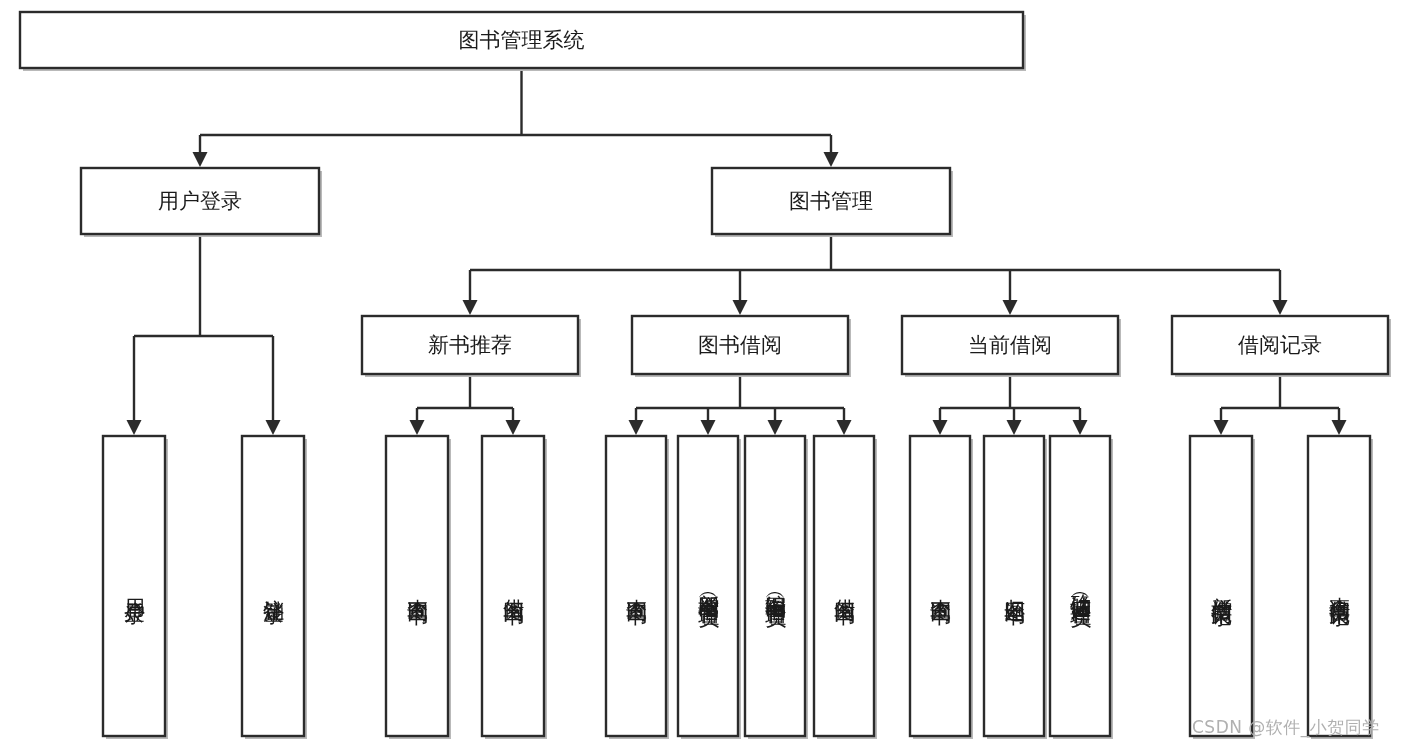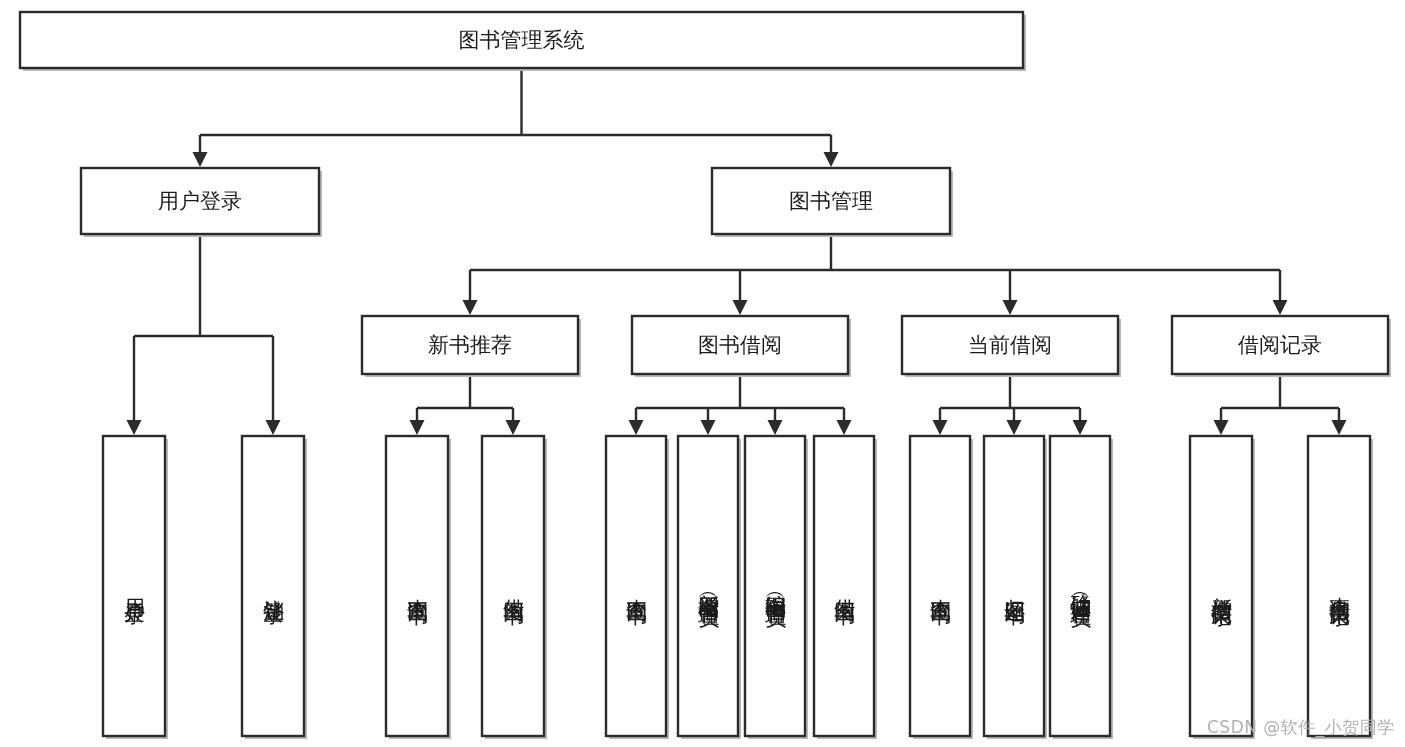--- a/index.html
+++ b/index.html
@@ -235,14 +235,14 @@
       <div class="node-label-v" style="left: 606px; width: 60px; top: 442px; height: 288px; display: flex; align-items: center; justify-content: center;">查询图书</div>
       <div class="node-label-v" style="left: 678px; width: 60px; top: 442px; height: 288px; display: flex; align-items: center; justify-content: center;">新增图书（管理员）</div>
       <div class="node-label-v" style="left: 745px; width: 60px; top: 442px; height: 288px; display: flex; align-items: center; justify-content: center;">编辑图书（管理员）</div>
       <div class="node-label-v" style="left: 814px; width: 60px; top: 442px; height: 288px; display: flex; align-items: center; justify-content: center;">借阅图书</div>
       <div class="node-label-v" style="left: 910px; width: 60px; top: 442px; height: 288px; display: flex; align-items: center; justify-content: center;">查询图书</div>
       <div class="node-label-v" style="left: 984px; width: 60px; top: 442px; height: 288px; display: flex; align-items: center; justify-content: center;">归还图书</div>
       <div class="node-label-v" style="left: 1050px; width: 60px; top: 442px; height: 288px; display: flex; align-items: center; justify-content: center;">确认归还（管理员）</div>
       <div class="node-label-v" style="left: 1190px; width: 62px; top: 442px; height: 288px; display: flex; align-items: center; justify-content: center;">新增借阅记录</div>
       <div class="node-label-v" style="left: 1308px; width: 62px; top: 442px; height: 288px; display: flex; align-items: center; justify-content: center;">查询借阅记录</div>
     </div>
-  <div class="watermark" style="left: 1192px; top: 716px; padding-left: 15px;">CSDN @软件_小贺同学</div>
+  <div class="watermark" style="left: 1192px; top: 716px;">CSDN @软件_小贺同学</div>
 </div>
 
 </body></html>

